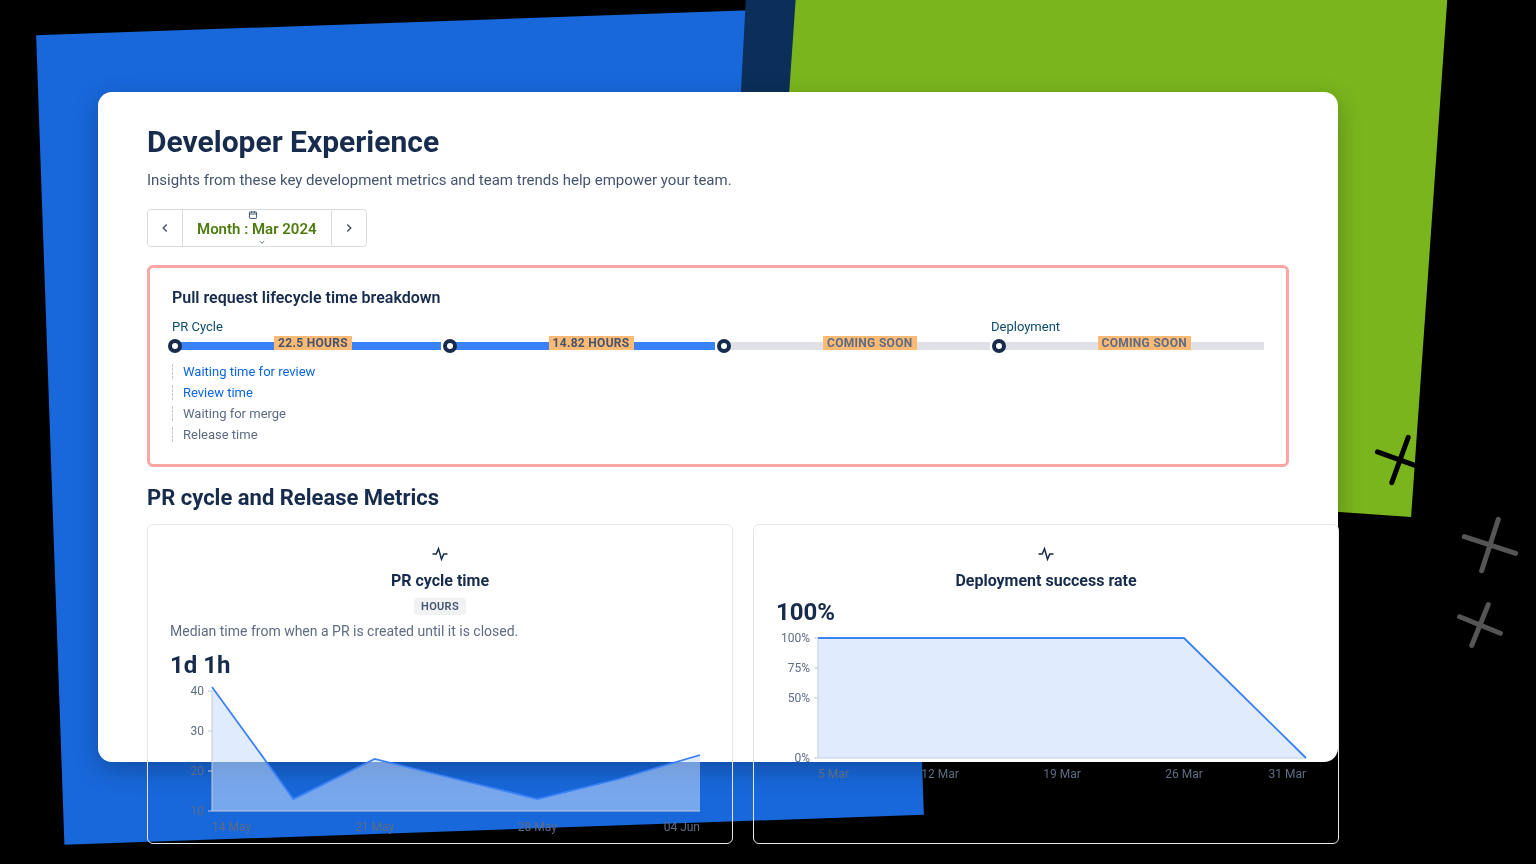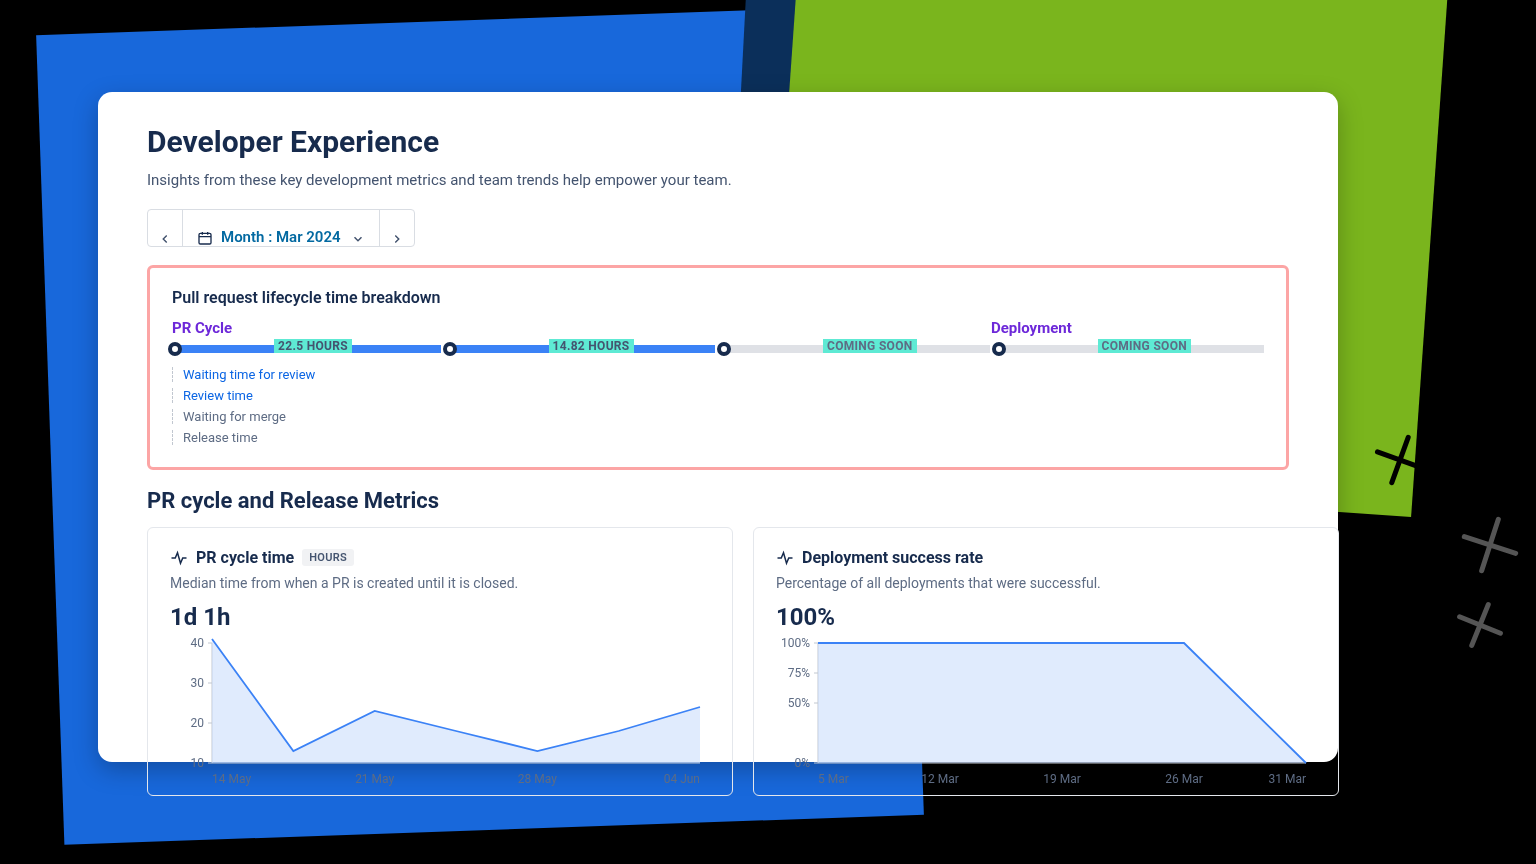--- a/index.html
+++ b/index.html
@@ -71,48 +71,49 @@
   }
   .date-nav {
     display: inline-flex;
     border: 1px solid #d9dde3;
     border-radius: 4px;
     overflow: hidden;
     margin-bottom: 18px;
   }
   .date-nav .seg {
     display: flex;
-    align-items: flex-end;
+    align-items: center;
     justify-content: center;
     height: 36px;
     padding: 0 10px;
-    color: #0369a1;
+    color: #4d7c0f;
     cursor: pointer;
+    flex-direction: column;
   }
   .date-nav .seg + .seg { border-left: 1px solid #d9dde3; }
   .date-nav .mid { padding: 0 14px; font-weight: 600; font-size: 15px; }
   .date-nav .mid .cal { margin-right: 8px; }
   .date-nav .mid .chev { margin-left: 10px; }
   .panel {
     border: 3px solid #fca5a5;
     border-radius: 6px;
     padding: 20px 22px 22px;
     margin-bottom: 18px;
   }
   .panel-title {
     font-size: 16px;
     font-weight: 600;
     color: #172b4d;
     margin-bottom: 12px;
   }
   .stage-heads {
     display: flex;
-    font-size: 15px;
-    font-weight: 700;
-    color: #6d28d9;
+    font-size: 13px;
+    font-weight: 400;
+    color: #0c4a6e;
     margin-bottom: 8px;
   }
   .stage-heads .h1 { flex: 0 0 75%; }
   .stage-heads .h2 { flex: 0 0 25%; }
   .lifecycle-bar {
     display: flex;
     gap: 6px;
     align-items: center;
   }
   .lc-seg {
@@ -136,21 +137,21 @@
     border: 4px solid #172b4d;
   }
   .lc-val {
     position: absolute;
     top: -6px;
     left: 38%;
     font-size: 12px;
     font-weight: 700;
     color: #44546f;
     letter-spacing: 0.3px;
-    background: #5eead4;
+    background: #fdba74;
     padding: 0 4px;
   }
   .lc-val.soon { color: #5e6c84; }
   .lc-labels {
     display: flex;
     margin-top: 14px;
     gap: 6px;
     flex-direction: column;
   }
   .lc-lab {
@@ -175,20 +176,21 @@
     flex: 1;
     border: 1px solid #e4e7ec;
     border-radius: 6px;
     padding: 20px 22px 8px;
   }
   .cc-head {
     display: flex;
     align-items: center;
     gap: 8px;
     margin-bottom: 8px;
+    flex-direction: column;
   }
   .cc-title {
     font-size: 16px;
     font-weight: 700;
     color: #172b4d;
   }
   .badge {
     font-size: 11px;
     font-weight: 600;
     background: #f1f2f4;
@@ -342,21 +344,20 @@
       </div>
     </div>
 
     <div class="chart-card">
       <div class="cc-head">
         <svg class="icon-pulse" viewBox="0 0 24 24" fill="none" stroke="#172b4d" stroke-width="2">
             <polyline points="2 12 7 12 10 5 14 19 17 12 22 12"></polyline>
           </svg>
         <span class="cc-title">Deployment success rate</span>
       </div>
-      <div class="cc-desc">Percentage of all deployments that were successful.</div>
       <div class="cc-big">100%</div>
       <div class="chart-wrap">
         <svg id="chart2-svg" width="540" height="150">
             <line x1="42" y1="6" x2="42" y2="126" class="axis-line"></line>
             <line x1="42" y1="126" x2="530" y2="126" class="axis-line"></line>
             <line x1="38" y1="126" x2="42" y2="126" class="tick"></line>
             <text x="34" y="130" text-anchor="end" class="axis-text">0%</text>
             <line x1="38" y1="66" x2="42" y2="66" class="tick"></line>
             <text x="34" y="70" text-anchor="end" class="axis-text">50%</text>
             <line x1="38" y1="36" x2="42" y2="36" class="tick"></line>

